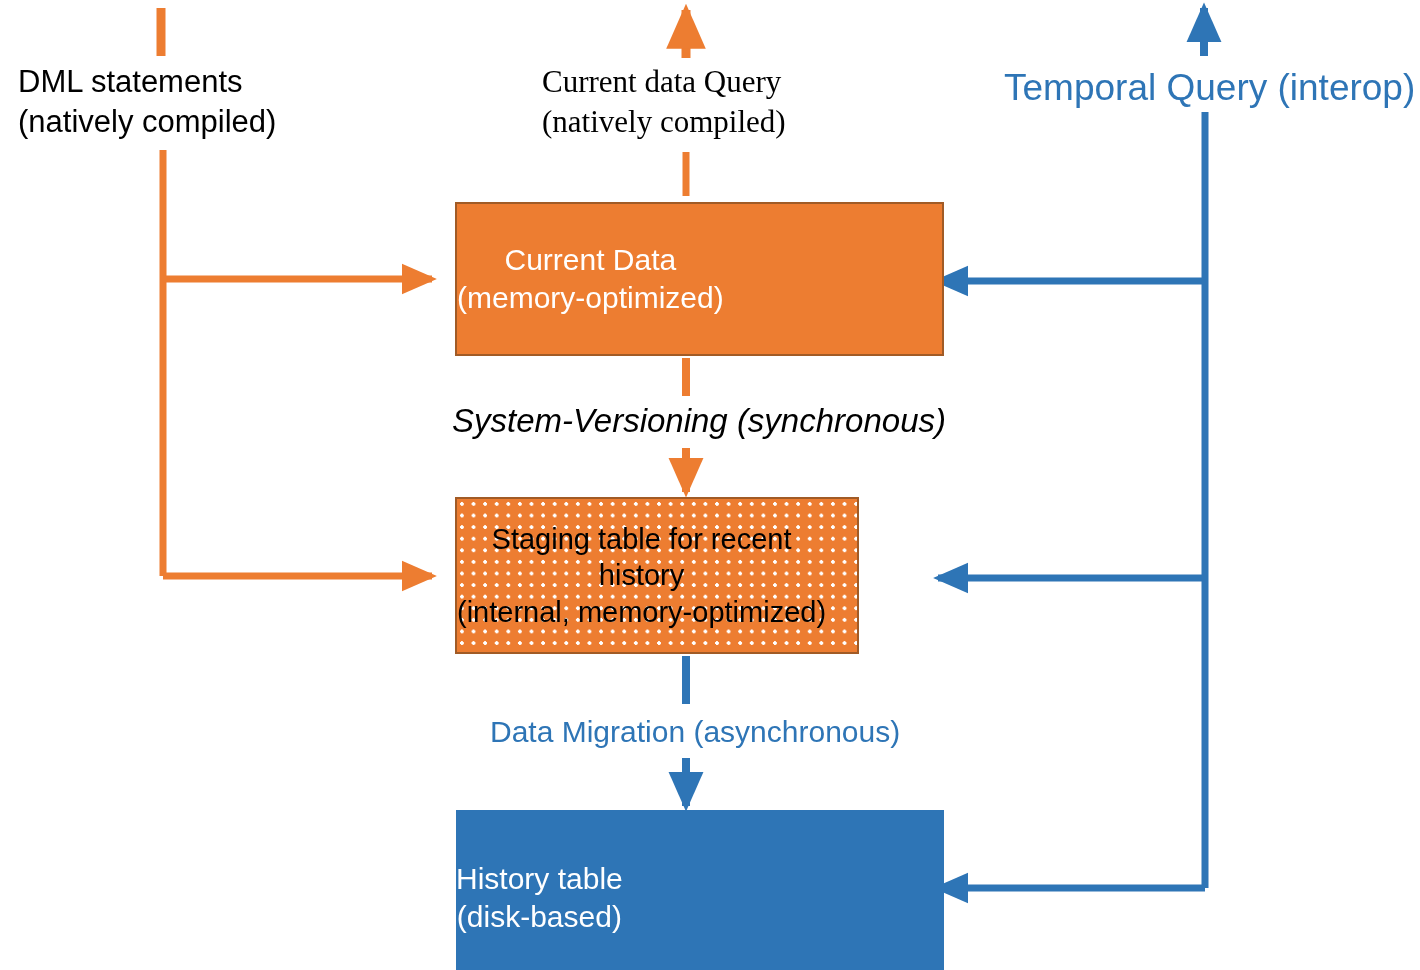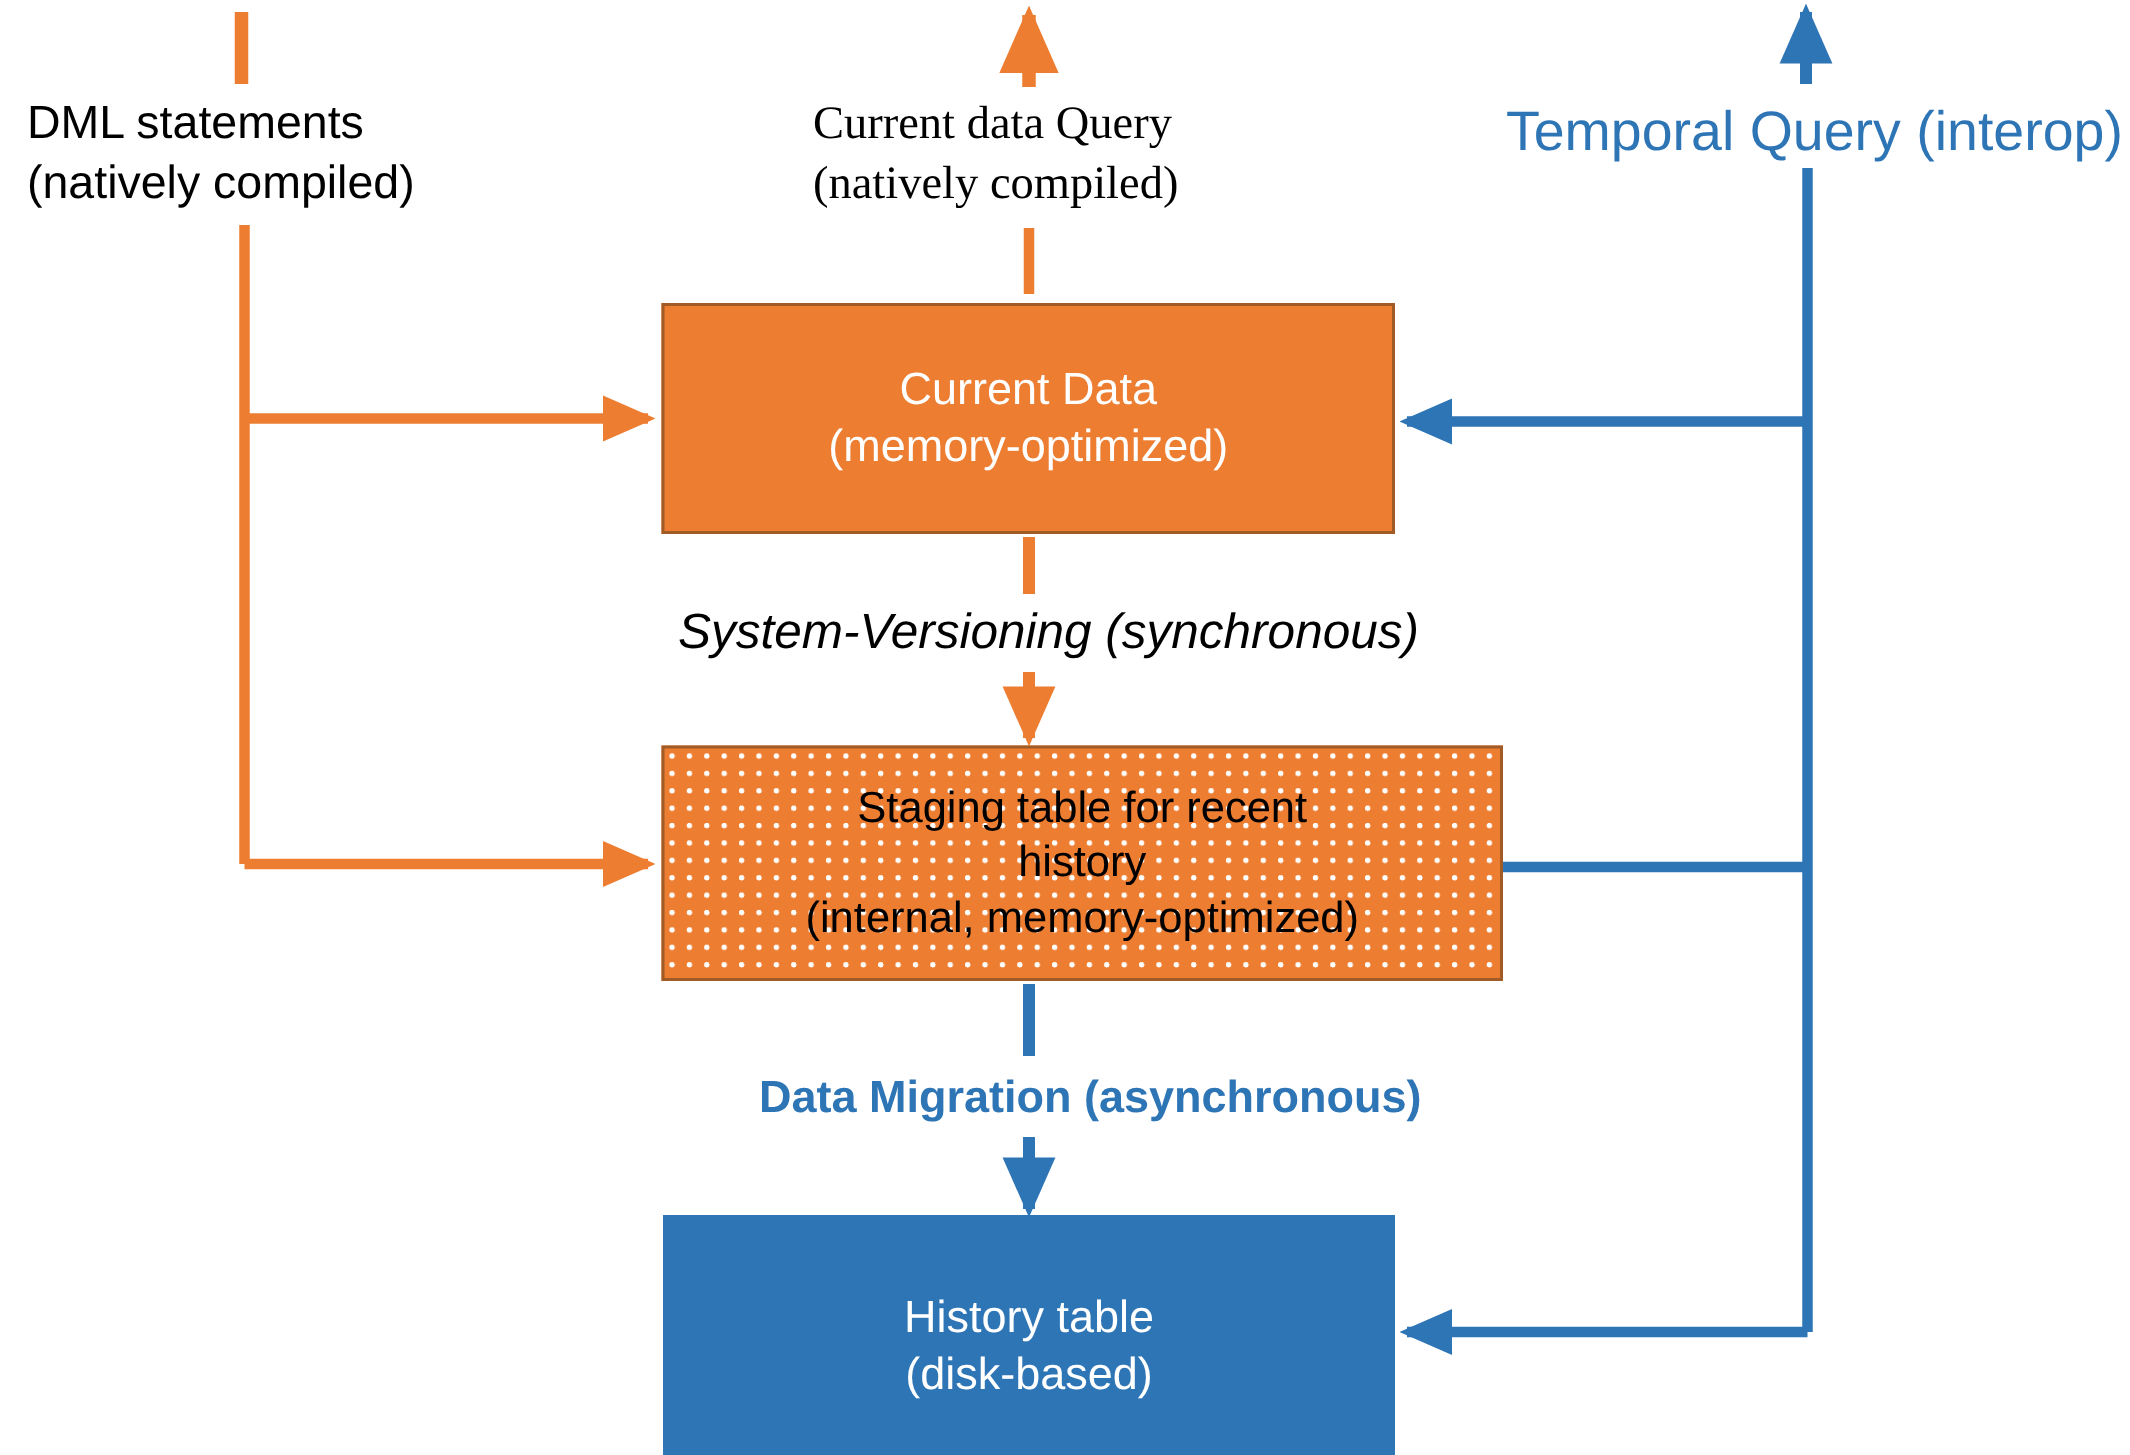--- a/index.html
+++ b/index.html
@@ -1,30 +1,30 @@
 <!DOCTYPE html>
 <html><head>
 <meta charset="utf-8">
 <style>
   html,body{margin:0;padding:0;background:#ffffff;}
   body{width:1420px;height:970px;overflow:hidden;font-family:"Liberation Sans","DejaVu Sans",sans-serif;}
   #stage{position:relative;width:1420px;height:970px;background:#fff;}
 
   svg.wires{position:absolute;left:0;top:0;width:1420px;height:970px;pointer-events:none;}
 
-  .node{position:absolute;display:flex;align-items:center;justify-content:center;text-align:center;box-sizing:border-box;}
+  .node{position:absolute;display:flex;align-items:center;justify-content:flex-start;text-align:center;box-sizing:border-box;margin-left:14px;}
   .node .node-text{white-space:pre-line;line-height:1.26;}
 
   #node-current-data{
     left:441px;top:202px;width:489px;height:154px;
     background:#ED7D31;border:2px solid #A15B26;
     color:#ffffff;font-size:30px;
   }
   #node-staging{
-    left:441px;top:497px;width:561px;height:157px;
+    left:441px;top:497px;width:404px;height:157px;
     background:#ED7D31;border:2px solid #A15B26;
     color:#000000;font-size:29px;
     background-image:
       radial-gradient(circle at 3px 3px, #ffffff 1.7px, rgba(255,255,255,0) 2.0px);
     background-size:11.6px 11.6px;
     background-position:2px 2px;
   }
   #node-history{
     left:442px;top:810px;width:488px;height:176px;
     background:#2E75B6;border:0;
@@ -32,21 +32,21 @@
   }
 
   .label{position:absolute;white-space:pre-line;line-height:1.3;}
   .label.orange{color:#000000;}
   .label.blue{color:#2E75B6;}
 
   #label-dml{left:18px;top:62px;font-size:31px;}
   #label-current-query{left:542px;top:62px;font-size:31px;font-family:Liberation Serif, serif;}
   #label-temporal-query{left:1004px;top:64px;font-size:37px;}
   #label-system-versioning{left:452px;top:400px;font-size:33px;font-style:italic;}
-  #label-data-migration{left:506px;top:712px;font-size:30px;font-weight:bold;}
+  #label-data-migration{left:490px;top:712px;font-size:30px;}
 </style>
 </head>
 <body>
 
 <div id="stage">
 
   <svg class="wires" viewBox="0 0 1420 970">
     <defs>
       <marker id="arrow-orange" viewBox="0 0 10 10" refX="8.6" refY="5" markerWidth="5" markerHeight="5" orient="auto-start-reverse">
         <path d="M 0 0.6 L 10 5 L 0 9.4 z" fill="#ED7D31"></path>

